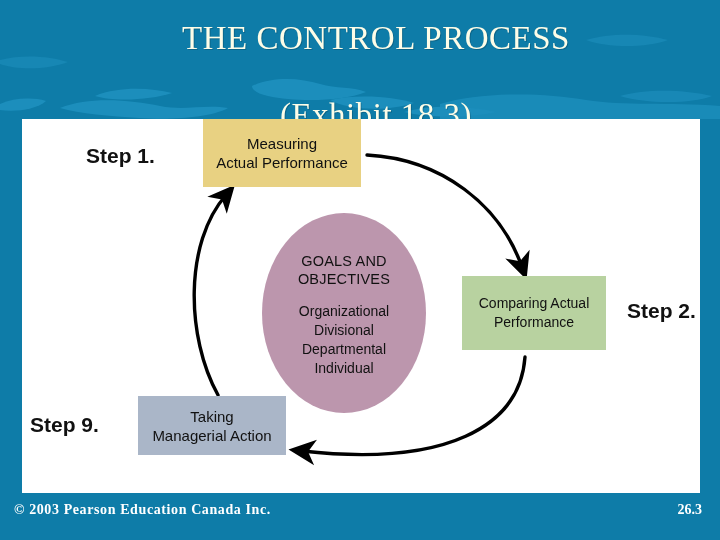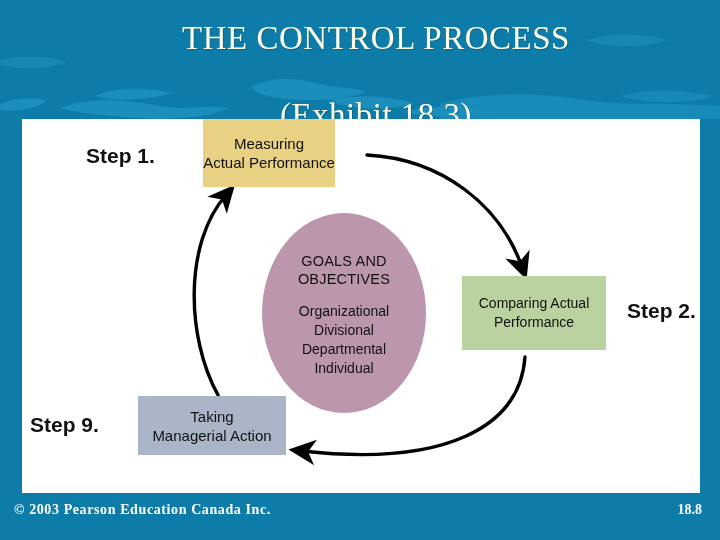--- a/index.html
+++ b/index.html
@@ -66,21 +66,21 @@
     flex-direction: column;
     align-items: center;
     justify-content: center;
     text-align: center;
     color: #111111;
     font-family: "Liberation Sans", sans-serif;
     z-index: 3;
   }
 
   #box-measure {
-    left: 181px; top: 0px; width: 132px; height: 68px;
+    left: 181px; top: 0px; width: 158px; height: 68px;
     background: #e8d182;
     font-size: 15px;
     line-height: 19px;
   }
   #box-compare {
     left: 440px; top: 157px; width: 144px; height: 74px;
     background: #b8d2a0;
     font-size: 14px;
     line-height: 19px;
   }
@@ -210,15 +210,15 @@
           <span>Divisional</span><br>
           <span>Departmental</span><br>
           <span>Individual</span>
         </span>
       </div>
 
     </div>
   </div>
 
   <div class="footer-text" id="copyright">© 2003 Pearson Education Canada Inc.</div>
-  <div class="footer-text" id="page-number">18.8</div>
+  <div class="footer-text" id="page-number">26.3</div>
 
 </div>
 
 </body></html>

